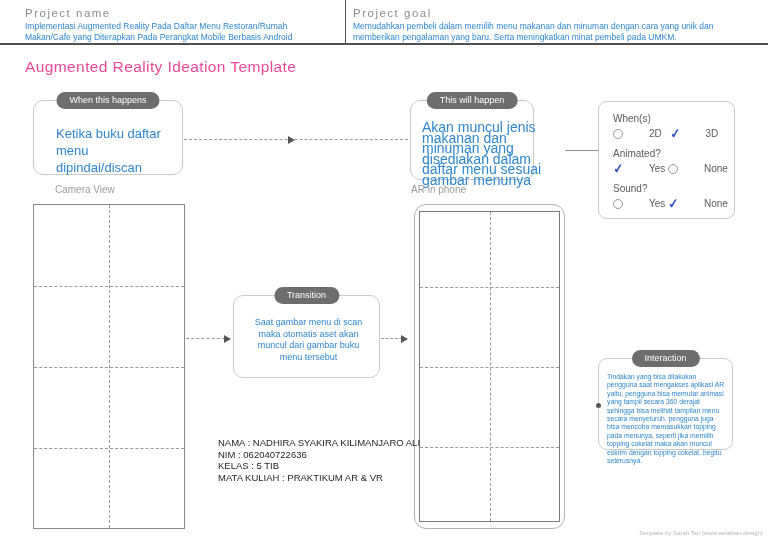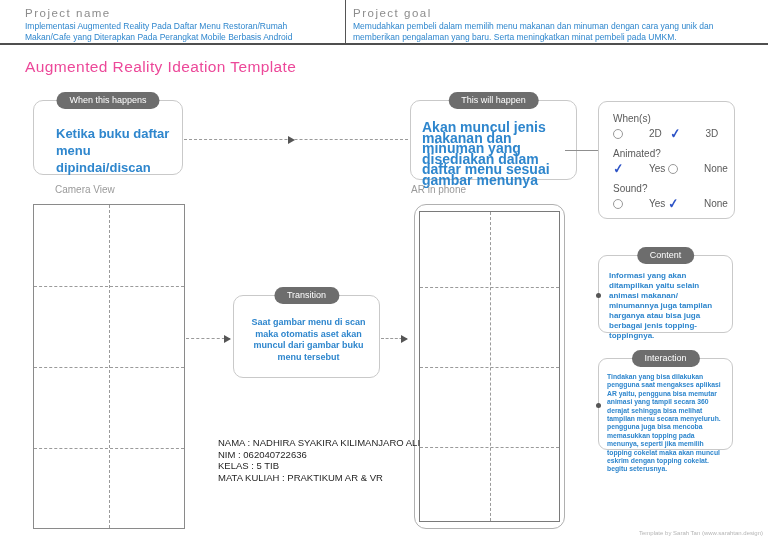--- a/index.html
+++ b/index.html
@@ -14,26 +14,26 @@
   .header-left{position:absolute;left:25px;top:7px;width:310px;}
   .header-right{position:absolute;left:353px;top:7px;width:400px;}
 
   .title{position:absolute;left:25px;top:58px;margin:0;font-size:15.5px;font-weight:normal;
          color:#ec4899;letter-spacing:.4px;}
 
   
   .flow-box{position:absolute;background:#fff;border:1.5px solid #c9c9c9;border-radius:10px;box-sizing:border-box;}
   .badge{position:absolute;top:-9px;left:50%;transform:translateX(-50%);background:#6d6d6d;color:#fff;
          font-size:9px;line-height:9px;padding:4px 13px;border-radius:10px;white-space:nowrap;}
-  .blue{color:#2e86cd;font-weight:bold;}
+  .blue{color:#2e86cd;}
 
   .when-box{left:33px;top:100px;width:150px;height:75px;}
   .when-text{position:absolute;left:22px;top:24px;width:115px;font-size:13px;line-height:17px;}
 
-  .happen-box{left:410px;top:100px;width:167px;height:80px;}
+  .happen-box{left:410px;top:100px;width:124px;height:80px;}
   .happen-text{position:absolute;left:11px;top:21px;width:136px;font-size:14px;line-height:10.5px;}
 
   .transition-box{left:233px;top:295px;width:147px;height:83px;}
   .transition-text{position:absolute;left:12px;top:21px;width:125px;font-size:9px;line-height:11.5px;text-align:center;}
 
   
   .dash-line{position:absolute;height:0;border-top:1.5px dashed #9a9a9a;}
   .solid-line{position:absolute;height:0;border-top:1.5px solid #8f8f8f;}
   .arrow-right{position:absolute;width:0;height:0;border-left:7px solid #555;
                border-top:4px solid transparent;border-bottom:4px solid transparent;}
@@ -161,25 +161,20 @@
   <div class="frame-label" style="left:411px;top:184px;">AR in phone</div>
   <div class="phone-outer">
     <div class="phone-inner">
       <div class="grid-v"></div>
       <div class="grid-h" style="top:75px;"></div>
       <div class="grid-h" style="top:155px;"></div>
       <div class="grid-h" style="top:235px;"></div>
     </div>
   </div>
 
-  <div class="panel content-box">
-    <div class="badge">Content</div>
-    <div class="conn-dot" style="left:-3px;top:37px;"></div>
-    <div class="content-text blue">Informasi yang akan ditampilkan yaitu selain animasi makanan/ minumannya juga tampilan harganya atau bisa juga berbagai jenis topping-toppingnya.</div>
-  </div>
 
   <div class="panel interaction-box">
     <div class="badge">Interaction</div>
     <div class="conn-dot" style="left:-3px;top:44px;"></div>
     <div class="interaction-text blue">Tindakan yang bisa dilakukan pengguna saat mengakses aplikasi AR yaitu, pengguna bisa memutar animasi yang tampil secara 360 derajat sehingga bisa melihat tampilan menu secara menyeluruh. pengguna juga bisa mencoba memasukkan topping pada menunya, seperti jika memilih topping cokelat maka akan muncul eskrim dengan topping cokelat. begitu seterusnya.</div>
   </div>
 
   <div class="student-info">
     <div>NAMA : NADHIRA SYAKIRA KILIMANJARO ALI</div>
     <div>NIM : 062040722636</div>

